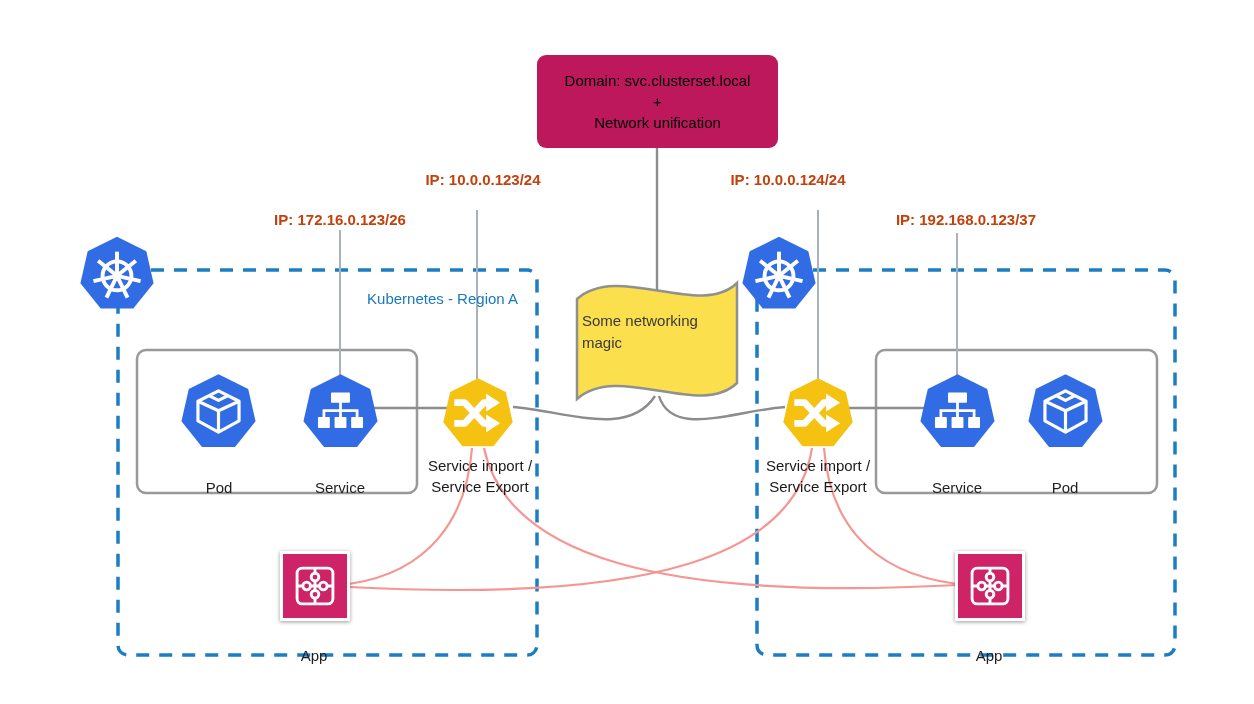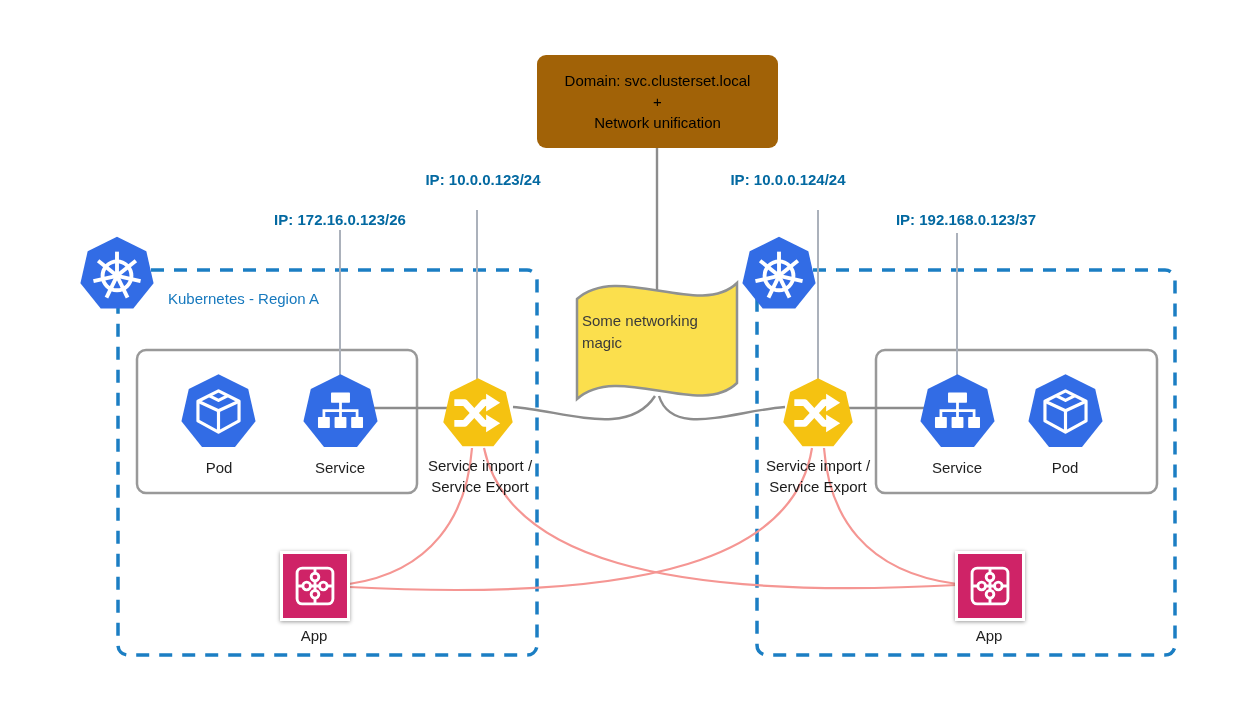--- a/index.html
+++ b/index.html
@@ -3,26 +3,26 @@
 <meta charset="utf-8">
 <style>
   html,body{margin:0;padding:0;background:#fff;}
   #canvas{
     position:relative;width:1254px;height:704px;background:#fff;overflow:hidden;
     font-family:"Liberation Sans","DejaVu Sans",sans-serif;font-size:15px;color:#1a1a1a;
   }
   #underlay{position:absolute;left:0;top:0;}
   .abs{position:absolute;}
   .icon svg{display:block;width:100%;height:100%;}
-  .node-label{position:absolute;text-align:center;color:#1f1f1f;}
-  .ip-label{position:absolute;text-align:center;font-weight:bold;color:#0369a1;}
-  .region-title{position:absolute;text-align:left;color:#1779BE;}
+  .node-label{position:absolute;text-align:center;color:#1f1f1f;margin-top:20px;}
+  .ip-label{position:absolute;text-align:center;font-weight:bold;color:#c2410c;}
+  .region-title{position:absolute;text-align:right;color:#1779BE;}
   .domain-box{
     position:absolute;left:537px;top:55px;width:241px;height:93px;
-    background:#a16207;border-radius:9px;display:flex;flex-direction:column;
+    background:#be185d;border-radius:9px;display:flex;flex-direction:column;
     justify-content:center;align-items:center;line-height:21px;color:#000;
   }
   .banner-text{position:absolute;left:582px;top:310px;width:150px;text-align:left;line-height:22px;color:#3a3a3a;}
   .import-label{position:absolute;text-align:center;line-height:21px;}
   .app-box{
     position:absolute;width:64px;height:64px;border:3px solid #fff;
     box-shadow:0 1px 4px rgba(0,0,0,.4);
   }
   .app-box svg{display:block;width:100%;height:100%;}
 </style>

